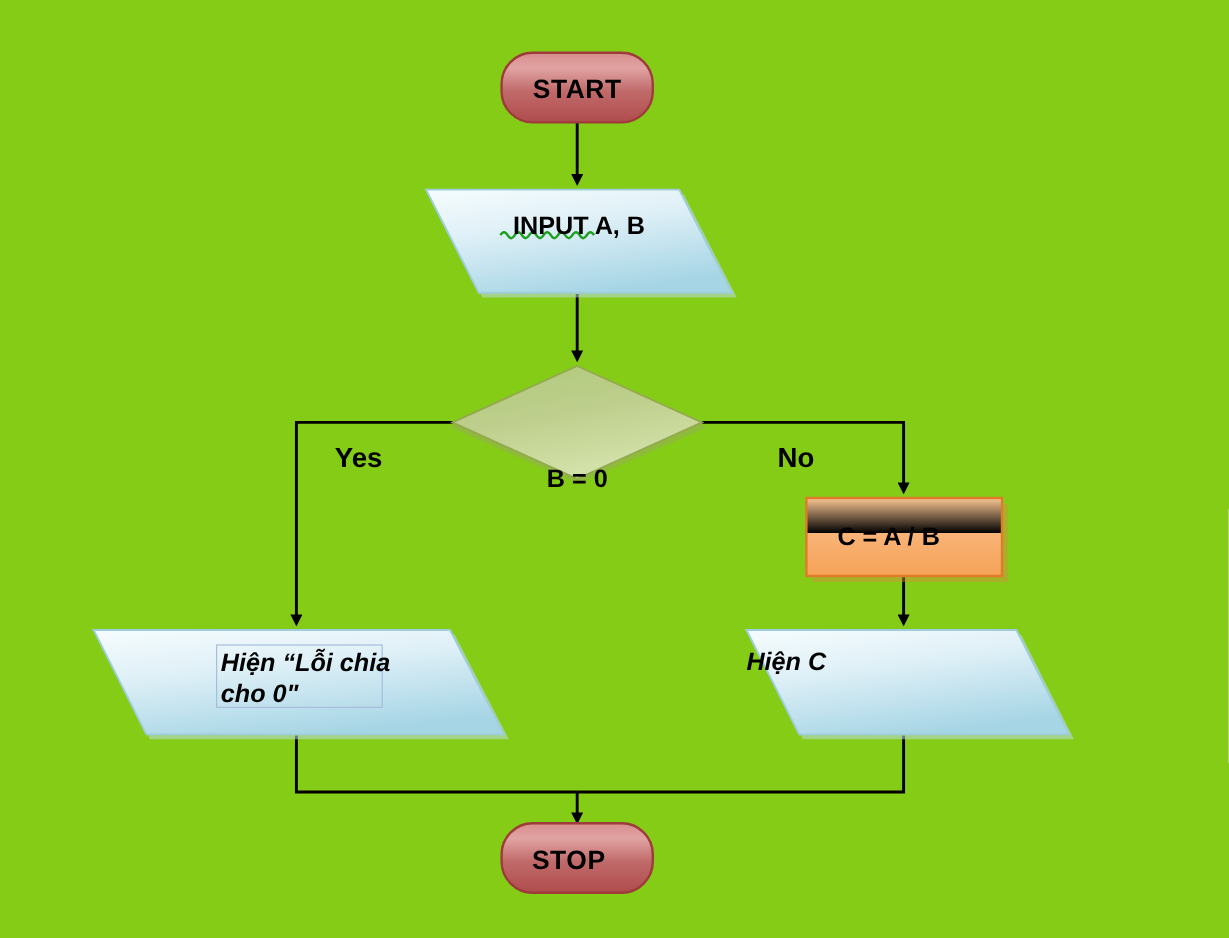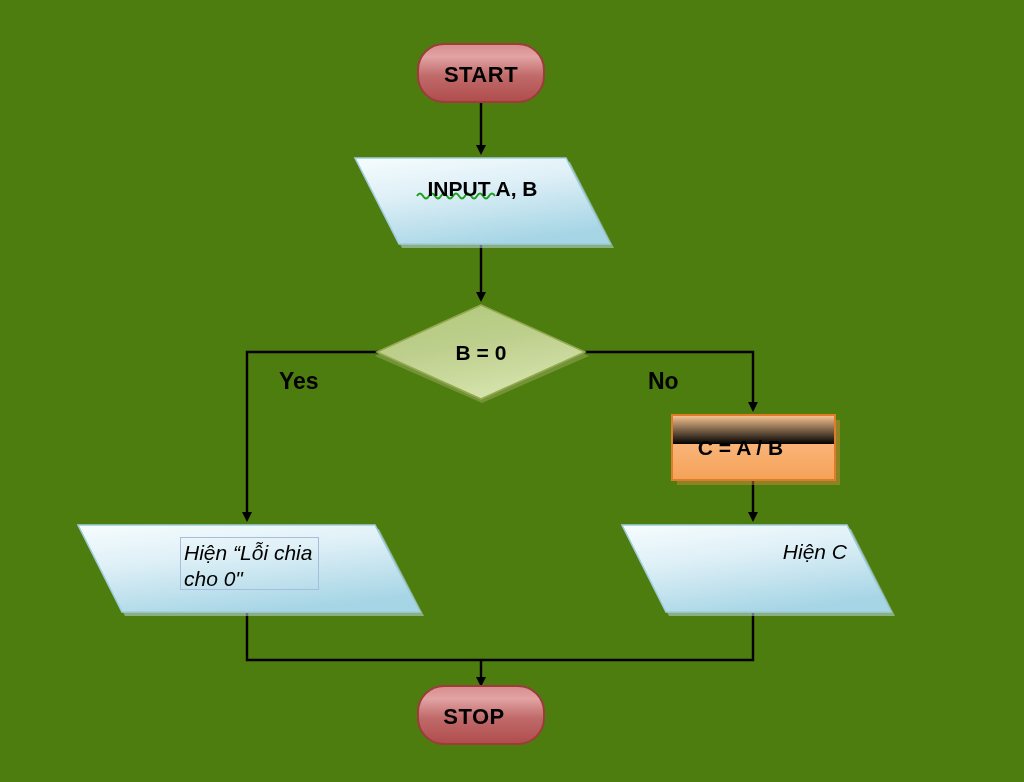--- a/index.html
+++ b/index.html
@@ -10,21 +10,21 @@
   body {
     width: 1024px;
     height: 782px;
     font-family: "Liberation Sans", sans-serif;
     overflow: hidden;
   }
   #flowchart-canvas {
     position: relative;
     width: 1024px;
     height: 782px;
-    background: #4d7c0f;
+    background: #84cc16;
   }
   #flow-svg {
     position: absolute;
     left: 0;
     top: 0;
     width: 1024px;
     height: 782px;
   }
   .node-label {
     position: absolute;
@@ -38,26 +38,27 @@
     font-size: 22px;
     font-weight: bold;
     letter-spacing: 0.5px;
   }
   .io-label {
     font-size: 21px;
   }
   .io-label-italic {
     font-size: 21px;
     font-style: italic;
-    font-weight: normal;
+    font-weight: bold;
     line-height: 1.25;
   }
   .decision-label {
     font-size: 21px;
     font-weight: bold;
+    margin-top: 47px;
   }
   .process-label {
     font-size: 21px;
     font-weight: bold;
   }
   .branch-label {
     font-size: 23px;
   }
   .textbox-frame {
     position: absolute;
@@ -172,17 +173,17 @@
   <div class="node-label branch-label" style="left:612px; top:368px;margin-left:36px;">No</div>
 
   <div class="node-label process-label" style="left:672px; top:436px; width:137px; text-align:center;">C = A / B</div>
 
   <div class="textbox-frame" style="left:180px; top:537px; width:139px; height:53px;"></div>
 
   <div class="node-label io-label-italic" style="left:184px; top:540px; width:150px; text-align:left;">Hiện “Lỗi chia</div>
 
   <div class="node-label io-label-italic" style="left:184px; top:566px; width:150px; text-align:left;">cho 0"</div>
 
-  <div class="node-label io-label-italic" style="left:622px; top:539px; width:225px; text-align:right;">Hiện C</div>
+  <div class="node-label io-label-italic" style="left:622px; top:539px; width:225px; text-align:left;">Hiện C</div>
 
   <div class="node-label terminator-label" style="left:418px; top:704px; width:112px; text-align:center;">STOP</div>
 
 </div>
 
 </body></html>

